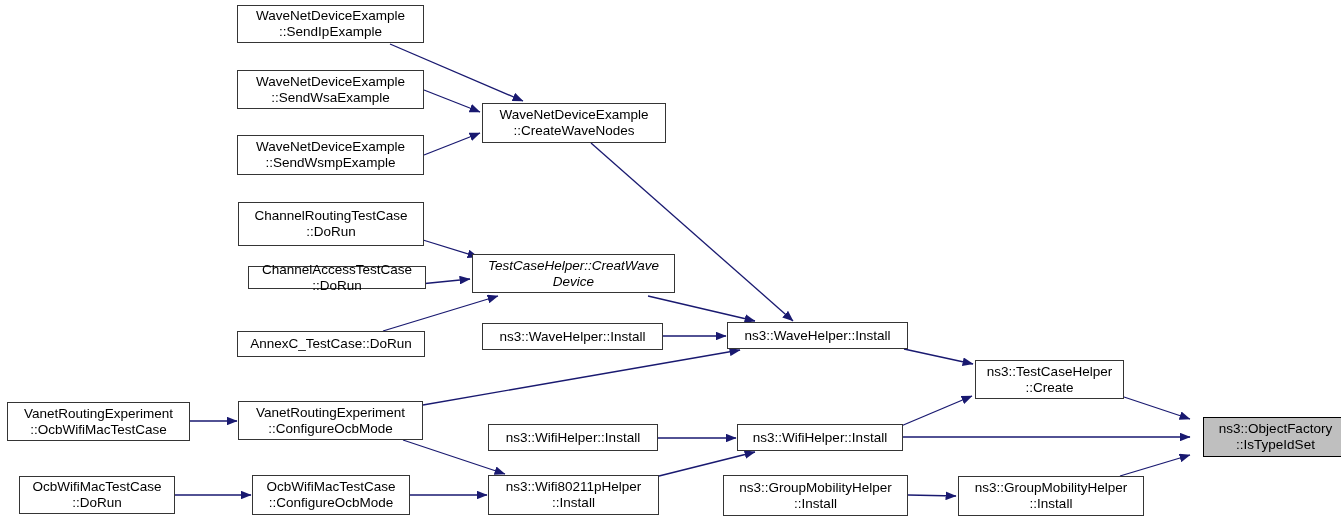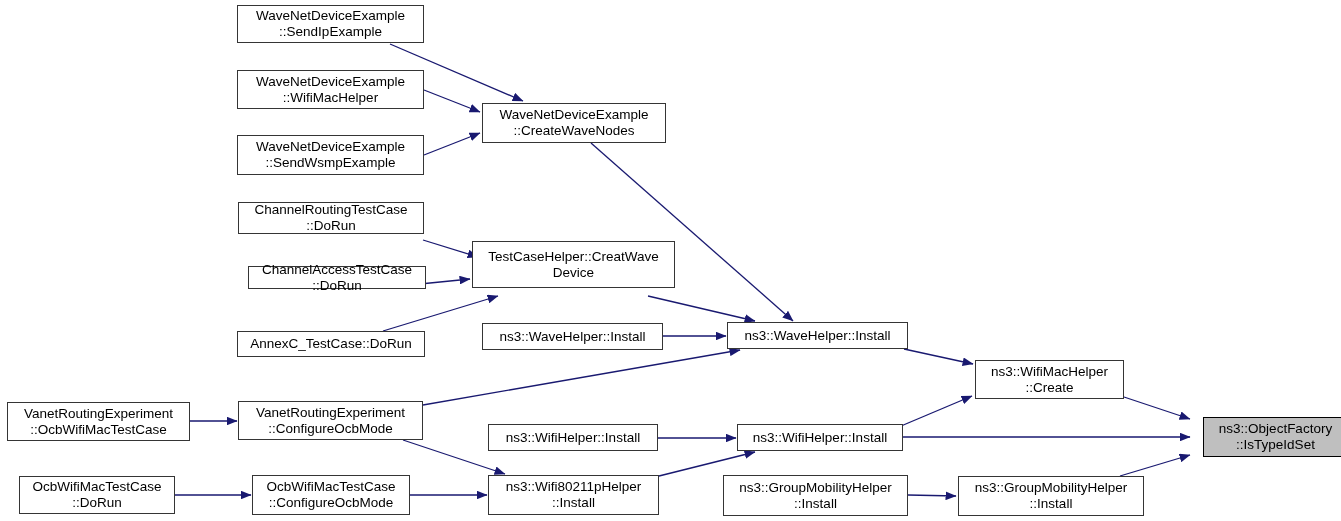--- a/index.html
+++ b/index.html
@@ -97,42 +97,42 @@
       <line x1="903" y1="437" x2="1190" y2="437" marker-end="url(#arrow)"></line>
       <line x1="908" y1="495" x2="956" y2="496" marker-end="url(#arrow)"></line>
       <line x1="1120" y1="476" x2="1190" y2="455" marker-end="url(#arrow)"></line>
     </svg>
 <div class="node" style="left: 237px; top: 5px; width: 187px; height: 38px;">
       <div class="line">WaveNetDeviceExample</div>
       <div class="line">::SendIpExample</div>
     </div>
     <div class="node" style="left: 237px; top: 70px; width: 187px; height: 39px;">
       <div class="line">WaveNetDeviceExample</div>
-      <div class="line">::WifiMacHelper</div>
+      <div class="line">::SendWsaExample</div>
     </div>
     <div class="node" style="left: 237px; top: 135px; width: 187px; height: 40px;">
       <div class="line">WaveNetDeviceExample</div>
       <div class="line">::SendWsmpExample</div>
     </div>
     <div class="node" style="left: 482px; top: 103px; width: 184px; height: 40px;">
       <div class="line">WaveNetDeviceExample</div>
       <div class="line">::CreateWaveNodes</div>
     </div>
-    <div class="node" style="left: 238px; top: 202px; width: 186px; height: 32px;">
+    <div class="node" style="left: 238px; top: 202px; width: 186px; height: 44px;">
       <div class="line">ChannelRoutingTestCase</div>
       <div class="line">::DoRun</div>
     </div>
     <div class="node" style="left: 248px; top: 266px; width: 178px; height: 23px;">
       <div class="line">ChannelAccessTestCase</div>
       <div class="line">::DoRun</div>
     </div>
     <div class="node" style="left: 237px; top: 331px; width: 188px; height: 26px;">
       <div class="line">AnnexC_TestCase::DoRun</div>
     </div>
-    <div class="node" style="left: 472px; top: 241px; width: 203px; height: 47px;">
+    <div class="node" style="left: 472px; top: 254px; width: 203px; height: 39px; font-style: italic;">
       <div class="line">TestCaseHelper::CreatWave</div>
       <div class="line">Device</div>
     </div>
     <div class="node" style="left: 482px; top: 323px; width: 181px; height: 27px;">
       <div class="line">ns3::WaveHelper::Install</div>
     </div>
     <div class="node" style="left: 727px; top: 322px; width: 181px; height: 27px;">
       <div class="line">ns3::WaveHelper::Install</div>
     </div>
     <div class="node" style="left: 7px; top: 402px; width: 183px; height: 39px;">
@@ -159,21 +159,21 @@
     </div>
     <div class="node" style="left: 488px; top: 475px; width: 171px; height: 40px;">
       <div class="line">ns3::Wifi80211pHelper</div>
       <div class="line">::Install</div>
     </div>
     <div class="node" style="left: 723px; top: 475px; width: 185px; height: 41px;">
       <div class="line">ns3::GroupMobilityHelper</div>
       <div class="line">::Install</div>
     </div>
     <div class="node" style="left: 975px; top: 360px; width: 149px; height: 39px;">
-      <div class="line">ns3::WifiMacHelper</div>
+      <div class="line">ns3::TestCaseHelper</div>
       <div class="line">::Create</div>
     </div>
     <div class="node" style="left: 958px; top: 476px; width: 186px; height: 40px;">
       <div class="line">ns3::GroupMobilityHelper</div>
       <div class="line">::Install</div>
     </div>
     <div class="node highlight" style="left: 1192px; top: 417px; width: 145px; height: 40px;">
       <div class="line">ns3::ObjectFactory</div>
       <div class="line">::IsTypeIdSet</div>
     </div>

